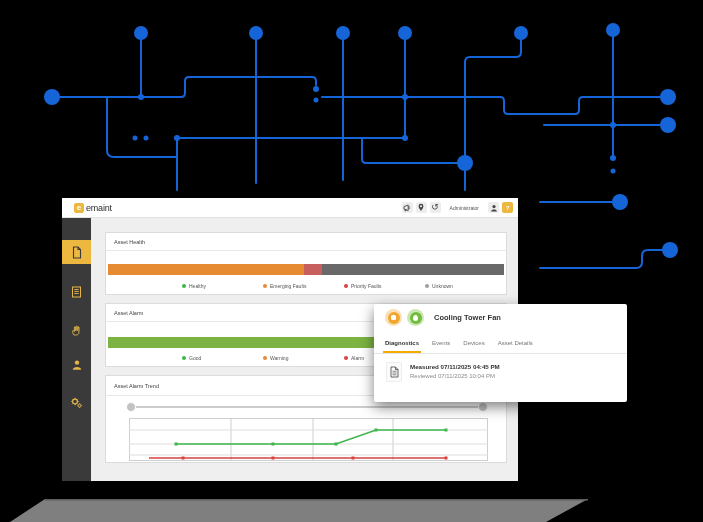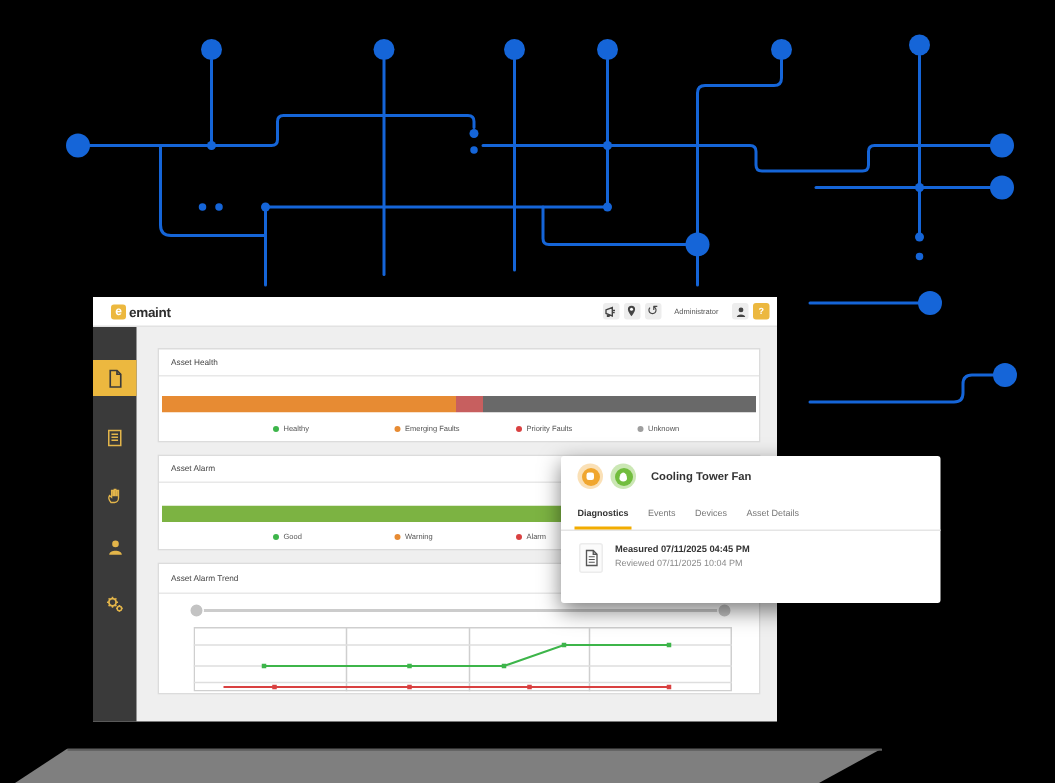--- a/index.html
+++ b/index.html
@@ -15,21 +15,21 @@
   
   .circuit{position:absolute;left:0;top:0}
   .circuit path{stroke:var(--circuit-blue);stroke-width:2;fill:none;stroke-linecap:round}
   .circuit circle{fill:var(--circuit-blue)}
 
   
   .window{position:absolute;left:62px;top:198px;width:456px;height:283px;background:#efefef;box-shadow:0 2px 10px rgba(0,0,0,.55)}
   .header{position:absolute;left:0;top:0;right:0;height:20px;background:#fff;border-bottom:1px solid #e2e2e2;display:flex;align-items:center;z-index:2}
   .logo{display:flex;align-items:center;gap:2px;padding-left:12px}
   .logo-badge{width:10px;height:10px;background:var(--brand-yellow);border-radius:2px;color:#fff;font-weight:bold;font-size:8px;line-height:10px;text-align:center}
-  .logo-text{font-size:9px;font-weight:bold;color:#2d2d2d;letter-spacing:-.2px}
+  .logo-text{font-size:9px;font-weight:normal;color:#2d2d2d;letter-spacing:-.2px}
   .toolbar{margin-left:auto;display:flex;align-items:center;gap:3px;padding-right:5px}
   .tool-btn{width:11px;height:11px;background:#ededed;border-radius:2px;display:flex;align-items:center;justify-content:center;font-size:7px;color:#444;line-height:1}
   .admin{font-size:5px;color:#555;margin:0 6px}
   .help-btn{background:var(--brand-yellow);color:#fff;font-size:6px;font-weight:bold}
 
   .sidebar{position:absolute;left:0;top:20px;bottom:0;width:29px;background:var(--sidebar-dark);z-index:1}
   .side-item{position:absolute;left:0;width:29px;height:24px;display:flex;align-items:center;justify-content:center;cursor:pointer}
   .side-item.active{background:var(--brand-yellow)}
 
   .panel{position:absolute;left:43px;width:402px;background:#fff;border:1px solid #dcdcdc}

